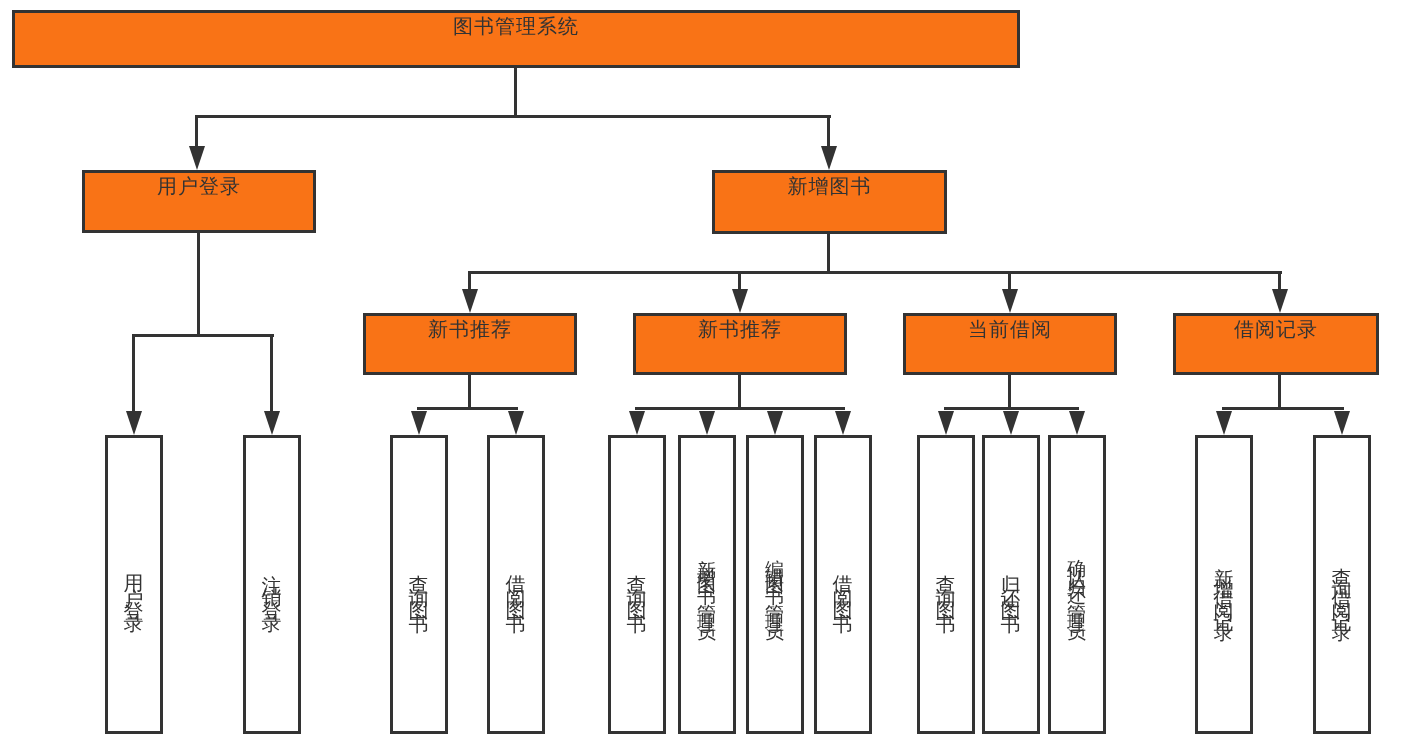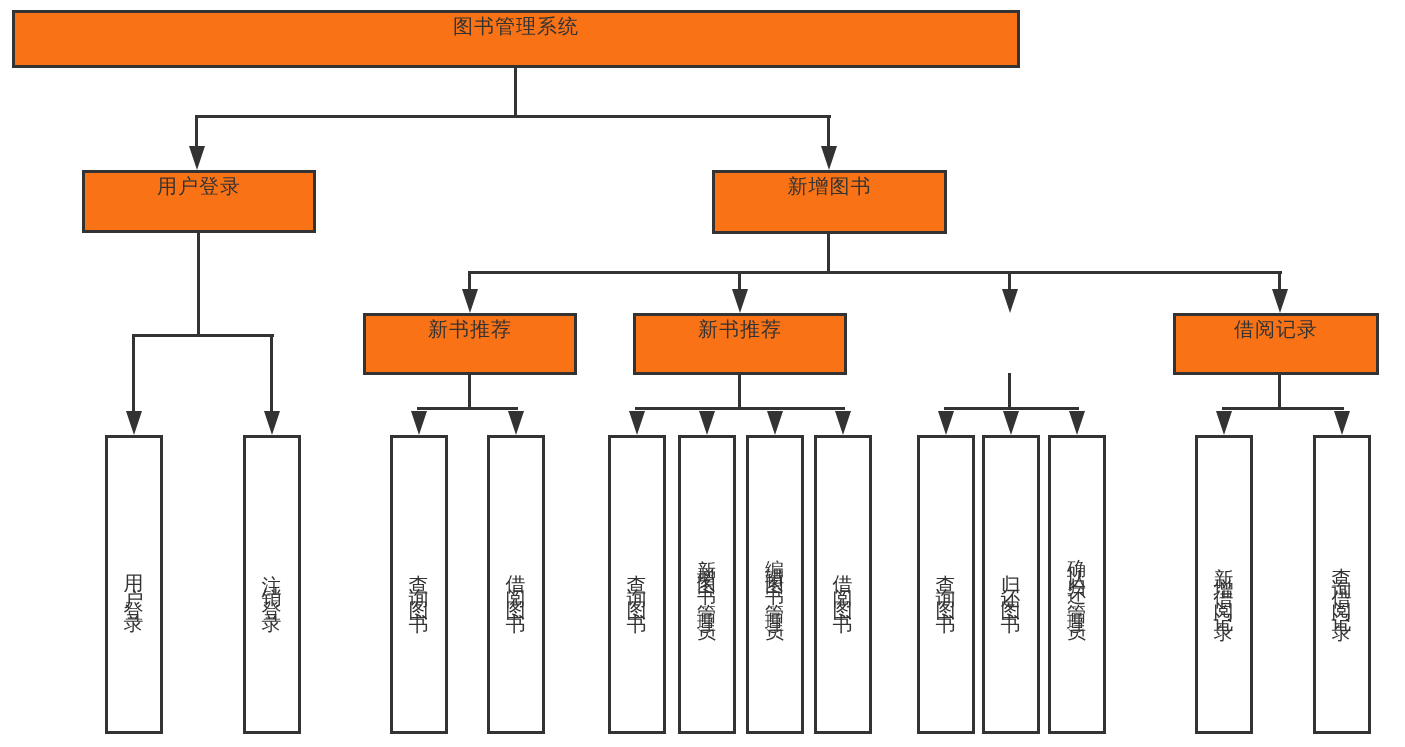--- a/index.html
+++ b/index.html
@@ -119,20 +119,23 @@
   <div class="arrow" style="left:732px; top:289px;"></div>
   <div class="arrow" style="left:1002px; top:289px;"></div>
   <div class="arrow" style="left:1272px; top:289px;"></div>
 
   <div class="box" style="left:363px; top:313px; width:214px; height:62px;">
     <span>新书推荐</span>
   </div>
   <div class="box" style="left:633px; top:313px; width:214px; height:62px;">
     <span>新书推荐</span>
   </div>
+  <div class="box" style="left:903px; top:313px; width:214px; height:62px;">
+    <span>当前借阅</span>
+  </div>
   <div class="box" style="left:1173px; top:313px; width:206px; height:62px;">
     <span>借阅记录</span>
   </div>
 
   <div class="vline" style="left:468px; top:373px; height:37px;"></div>
   <div class="hline" style="left:417px; top:407px; width:101px;"></div>
   <div class="arrow" style="left:411px; top:411px;"></div>
   <div class="arrow" style="left:508px; top:411px;"></div>
 
   <div class="vline" style="left:738px; top:373px; height:37px;"></div>

